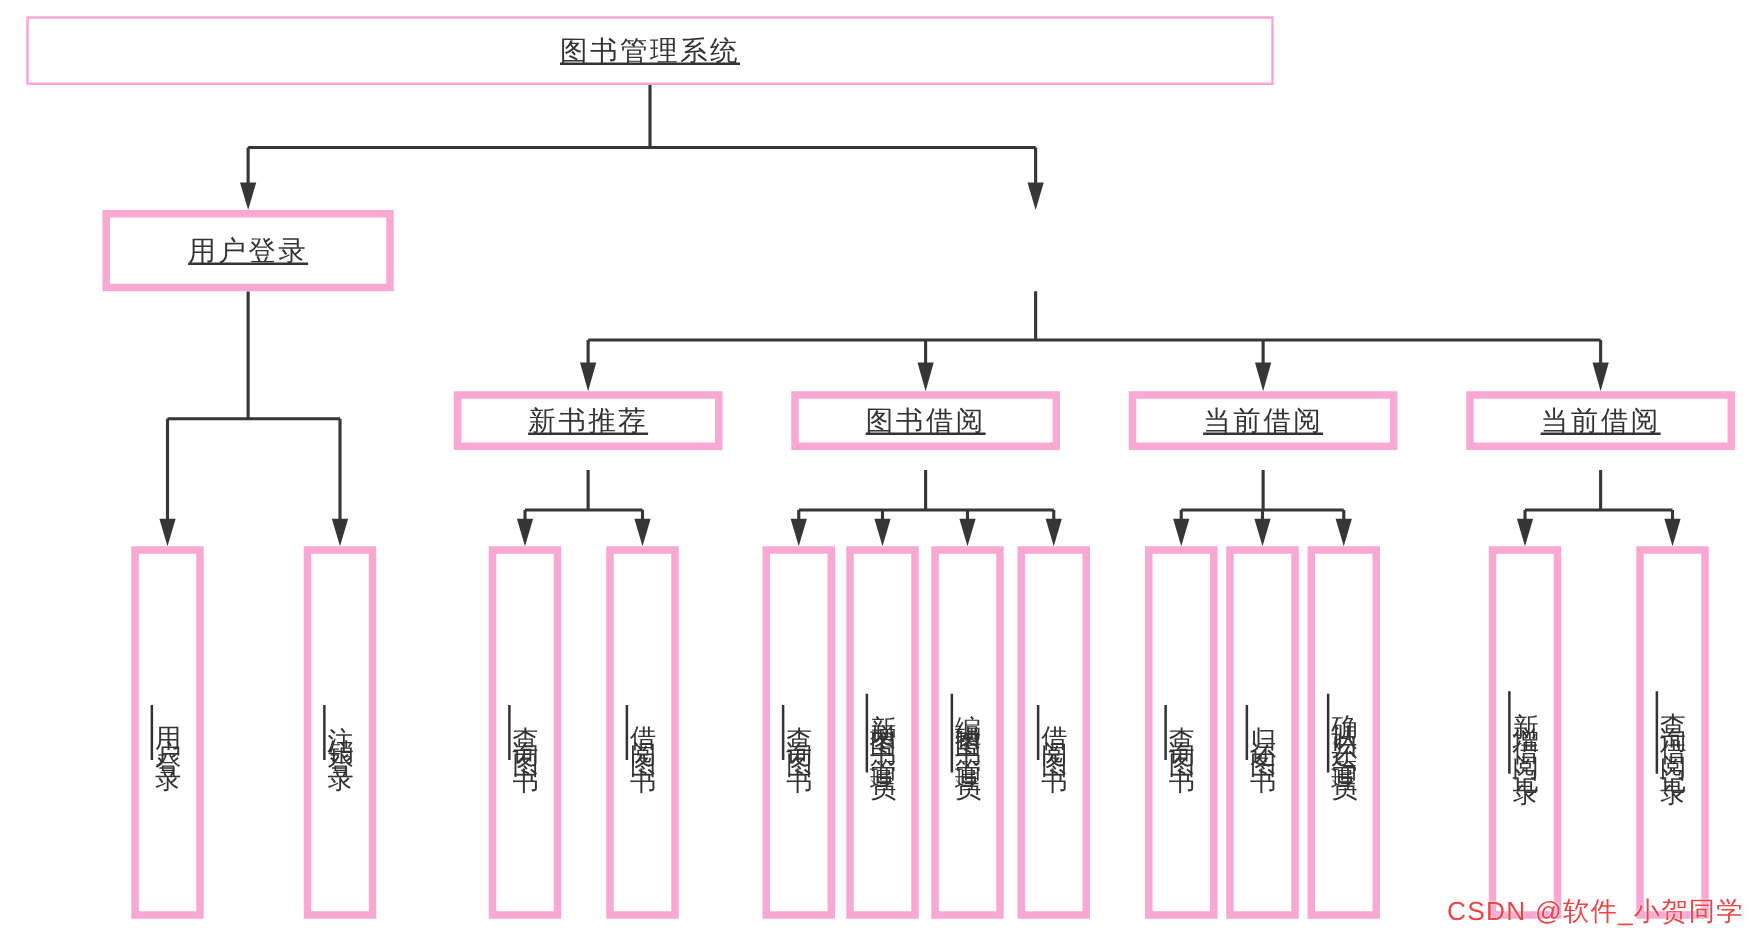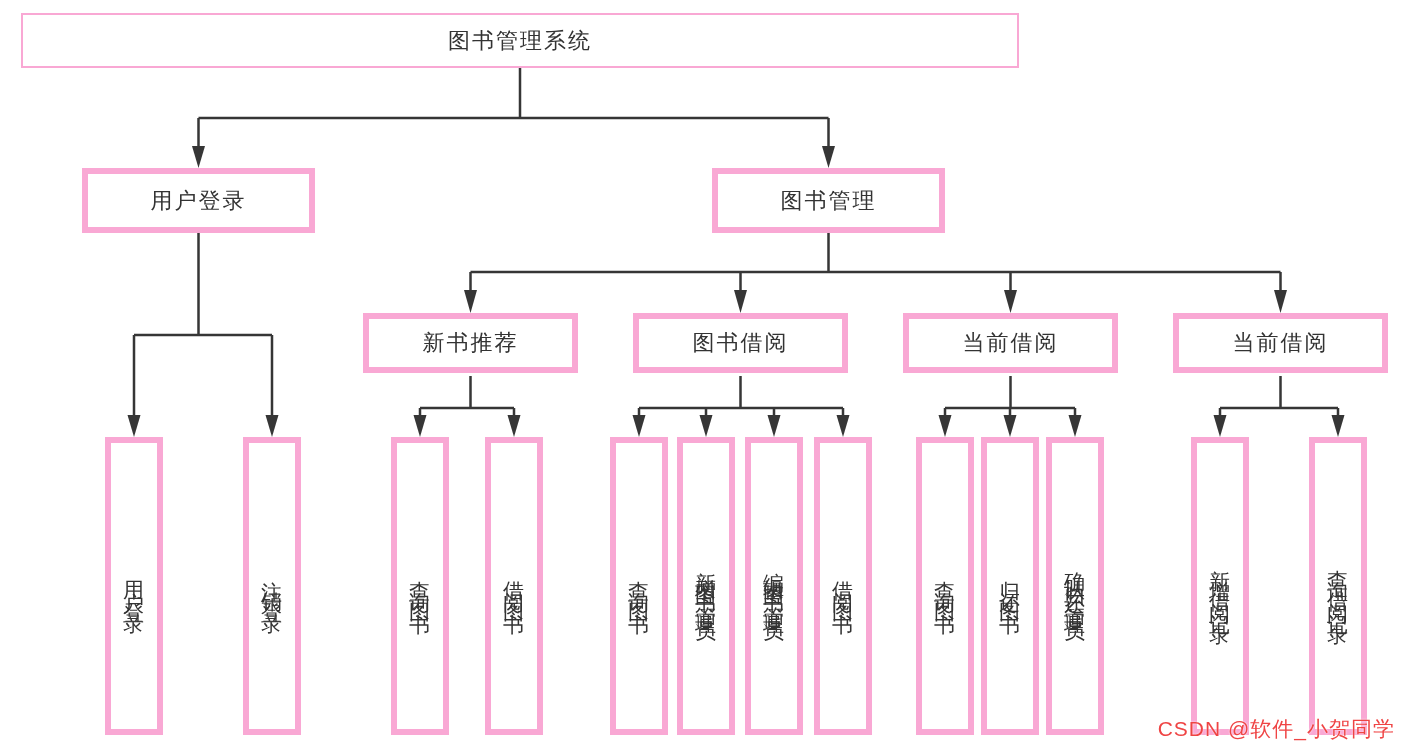--- a/index.html
+++ b/index.html
@@ -24,34 +24,35 @@
   .box {
     position: absolute;
     box-sizing: border-box;
     background: #ffffff;
     border: 6px solid #f9a8d4;
     color: #333333;
     display: flex;
     align-items: center;
     justify-content: center;
     text-align: center;
+    text-decoration: underline;
   }
   .root {
     left: 21px; top: 13px; width: 998px; height: 55px;
     border-width: 2px;
     font-size: 22px;
     letter-spacing: 2px;
   }
   .l2 {
     top: 168px; width: 233px; height: 65px;
     font-size: 22px;
     letter-spacing: 2px;
   }
   .l3 {
-    top: 313px; width: 215px; height: 60px;
+    top: 313px; width: 215px; height: 47px;
     font-size: 22px;
     letter-spacing: 2px;
   }
   .v {
     top: 437px; width: 58px; height: 298px;
     font-size: 21px;
     writing-mode: vertical-rl;
     text-orientation: upright;
     letter-spacing: 11px;
     line-height: 1;
@@ -131,21 +132,20 @@
       <polygon points="1003.5,415 1016.5,415 1010,437"></polygon>
       <polygon points="1068.5,415 1081.5,415 1075,437"></polygon>
       <polygon points="1213.5,415 1226.5,415 1220,437"></polygon>
       <polygon points="1331.5,415 1344.5,415 1338,437"></polygon>
     </g>
   </svg>
 
   <div class="box root">图书管理系统</div>
 
   <div class="box l2" style="left:82px">用户登录</div>
-  <div class="box l2" style="left:712px">图书管理</div>
 
   <div class="box l3" style="left:363px">新书推荐</div>
   <div class="box l3" style="left:903px">当前借阅</div>
   <div class="box l3" style="left:633px">图书借阅</div>
   <div class="box l3" style="left:1173px">当前借阅</div>
 
   <div class="box v" style="left:105px">用户登录</div>
   <div class="box v" style="left:243px">注销登录</div>
 
   <div class="box v" style="left:391px">查询图书</div>

